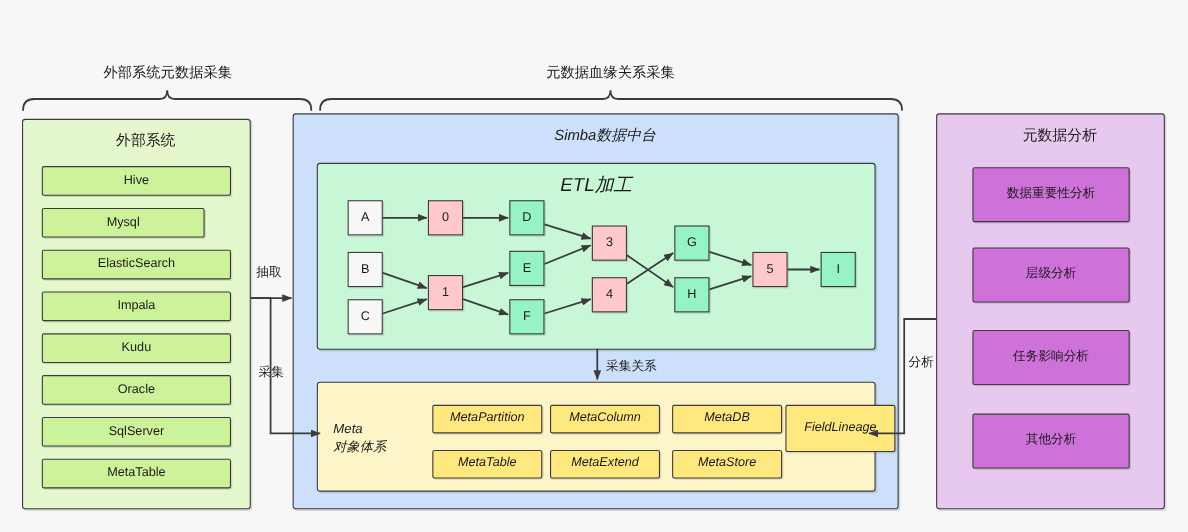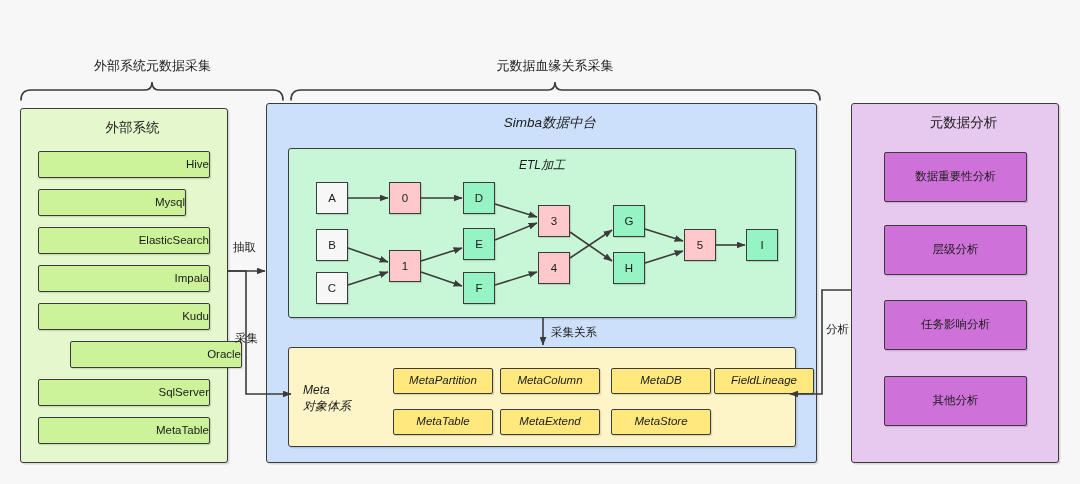--- a/index.html
+++ b/index.html
@@ -42,35 +42,35 @@
   
   .chip {
     border: 1.6px solid #3b3b3b;
     border-radius: 2px;
     display: flex; align-items: center; justify-content: center;
     font-size: 11.5px;
     box-shadow: 1.2px 1.2px 0 rgba(0,0,0,0.12);
     text-align: center;
     line-height: 1.15;
   }
-  .chip-green { background: #cdf39a; justify-content: flex-end; }
+  .chip-green { background: #cdf39a; }
   .chip-purple { background: #ce71d8; }
   .chip-yellow { background: #ffe97f; }
 
   
   .inner-box {
     border: 1.6px solid #3b3b3b;
     border-radius: 3px;
     box-shadow: 1.5px 1.5px 0 rgba(0,0,0,0.12);
   }
   .box-etl { background: #c8f7d8; }
   .box-meta { background: #fdf5c8; }
   .inner-title {
     position: absolute; left: 0; right: 0; top: 8px;
-    text-align: center; font-size: 12px; color: #1a1a1a;
+    text-align: center; font-size: 17px; color: #1a1a1a;
   }
 
   
   .node {
     border: 1.6px solid #3b3b3b;
     display: flex; align-items: center; justify-content: center;
     font-size: 11.5px;
     box-shadow: 1.2px 1.2px 0 rgba(0,0,0,0.13);
   }
   .node-white { background: #f7f7f7; }
@@ -124,21 +124,21 @@
       </div>
 
     <div class="abs chip chip-green" style="left:17px; top:156px; width:172px; height:27px;">
         <span>Impala</span>
       </div>
 
     <div class="abs chip chip-green" style="left:17px; top:194px; width:172px; height:27px;">
         <span>Kudu</span>
       </div>
 
-    <div class="abs chip chip-green" style="left:17px; top:232px; width:172px; height:27px;margin-left:32px;">
+    <div class="abs chip chip-green" style="left:17px; top:232px; width:172px; height:27px;">
         <span>Oracle</span>
       </div>
 
     <div class="abs chip chip-green" style="left:17px; top:270px; width:172px; height:27px;">
         <span>SqlServer</span>
       </div>
 
     <div class="abs chip chip-green" style="left:17px; top:308px; width:172px; height:27px;">
         <span>MetaTable</span>
       </div>
@@ -159,21 +159,21 @@
 
       <div class="abs chip chip-yellow" style="left:104px; top:20px; width:100px; height:26px;">
           <span>MetaPartition</span>
         </div>
       <div class="abs chip chip-yellow" style="left:211px; top:20px; width:100px; height:26px;">
           <span>MetaColumn</span>
         </div>
       <div class="abs chip chip-yellow" style="left:322px; top:20px; width:100px; height:26px;">
           <span>MetaDB</span>
         </div>
-      <div class="abs chip chip-yellow" style="left:425px; top:20px; width:100px; height:26px;">
+      <div class="abs chip chip-yellow" style="left:425px; top:20px; width:100px; height:43px;">
           <span>FieldLineage</span>
         </div>
 
       <div class="abs chip chip-yellow" style="left:104px; top:61px; width:100px; height:26px;">
           <span>MetaTable</span>
         </div>
       <div class="abs chip chip-yellow" style="left:211px; top:61px; width:100px; height:26px;">
           <span>MetaExtend</span>
         </div>
       <div class="abs chip chip-yellow" style="left:322px; top:61px; width:100px; height:26px;">

